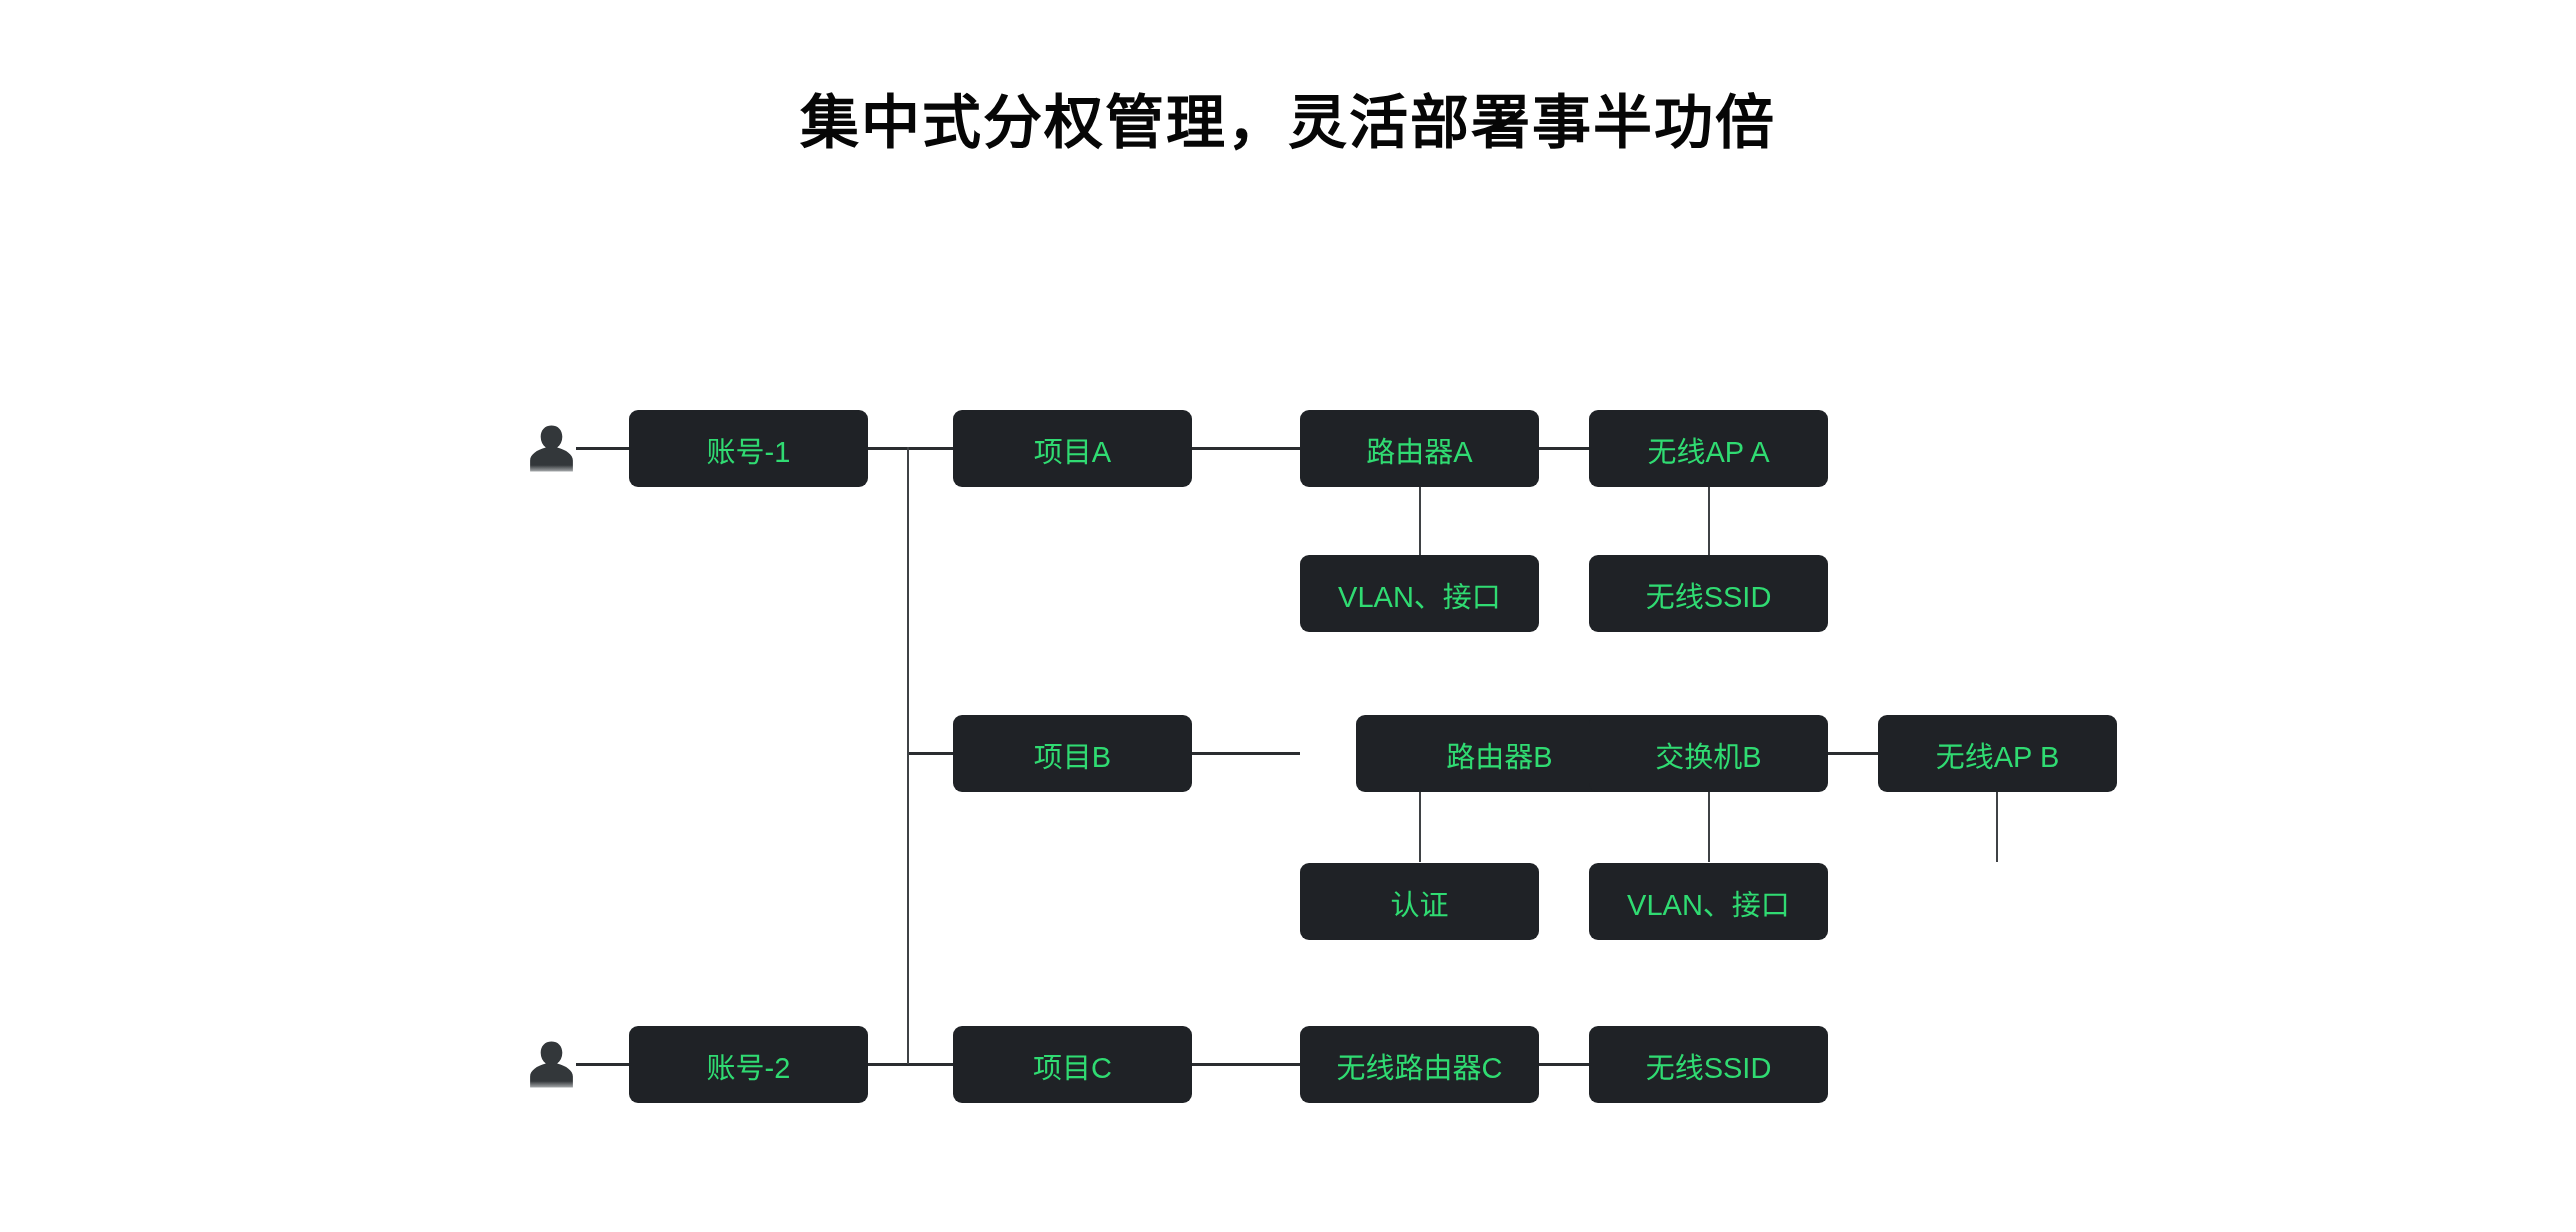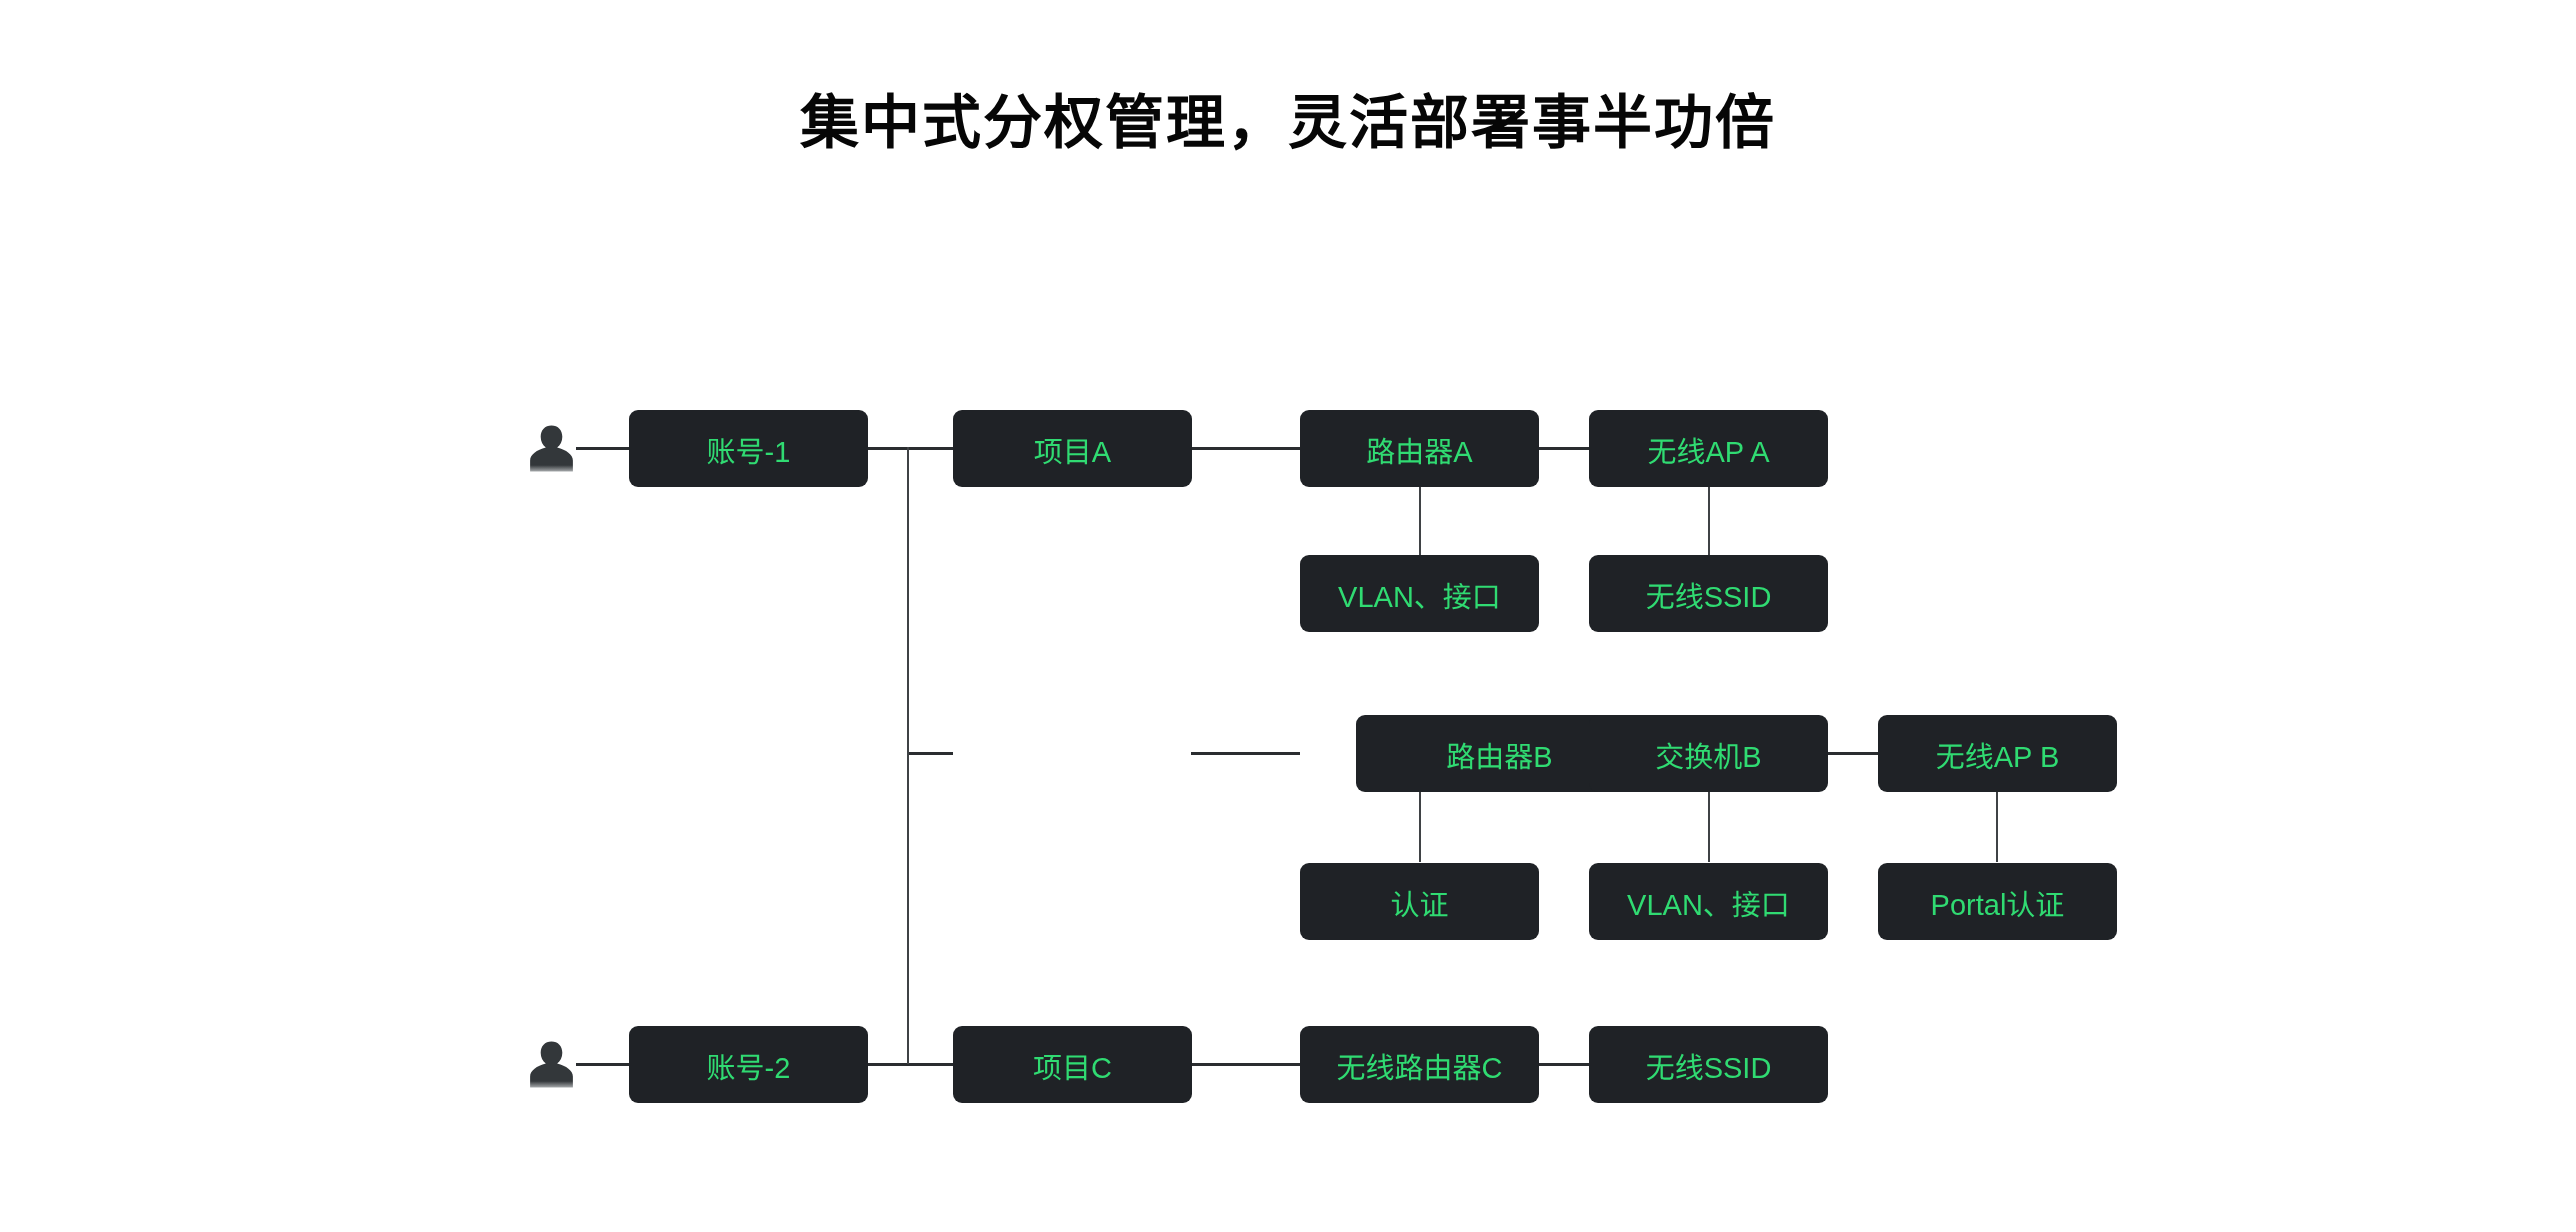--- a/index.html
+++ b/index.html
@@ -114,38 +114,38 @@
     <span>无线AP A</span>
   </div>
 
   <div class="node" style="left:1300px; top:555px;">
     <span>VLAN、接口</span>
   </div>
   <div class="node" style="left:1589px; top:555px;">
     <span>无线SSID</span>
   </div>
 
+  <div class="node" style="left:953px; top:715px;">
+    <span>项目B</span>
+  </div>
   <div class="node" style="left:1356px; top:715px;padding-left:24px;">
     <span>路由器B</span>
   </div>
   <div class="node" style="left:1589px; top:715px;justify-content:center;">
     <span>交换机B</span>
   </div>
   <div class="node" style="left:1878px; top:715px;">
     <span>无线AP B</span>
   </div>
 
   <div class="node" style="left:1300px; top:863px;">
     <span>认证</span>
   </div>
   <div class="node" style="left:1589px; top:863px;">
     <span>VLAN、接口</span>
-  </div>
-  <div class="node" style="left:1878px; top:863px;">
-    <span>Portal认证</span>
   </div>
 
   <div class="node" style="left:629px;  top:1026px;">
     <span>账号-2</span>
   </div>
   <div class="node" style="left:953px; top:1026px;">
     <span>项目C</span>
   </div>
   <div class="node" style="left:1300px; top:1026px;">
     <span>无线路由器C</span>

